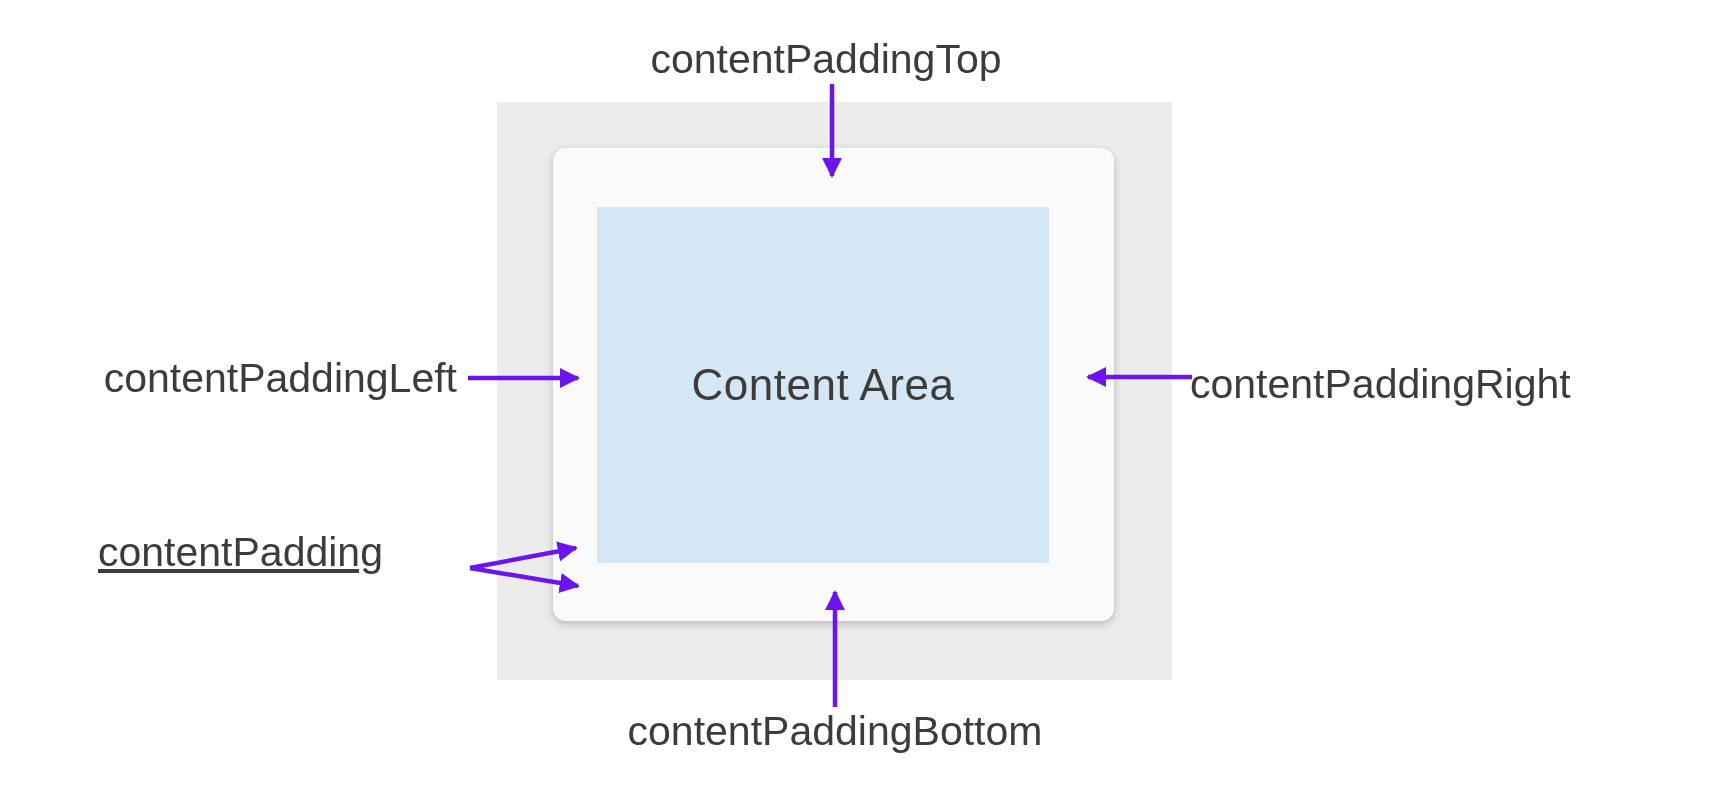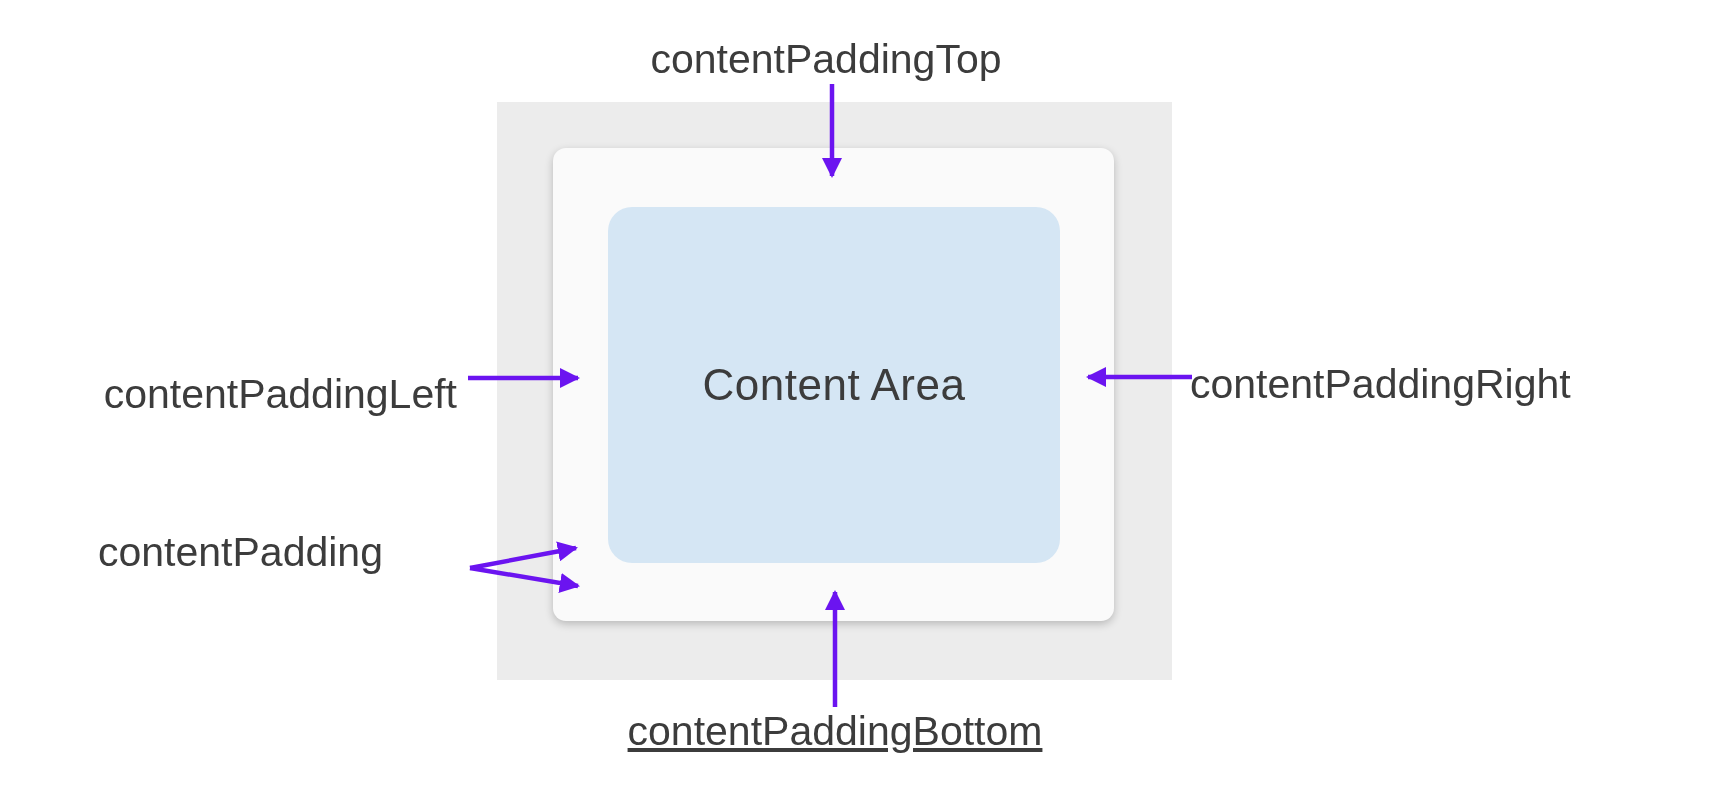--- a/index.html
+++ b/index.html
@@ -33,27 +33,26 @@
   .card{
     position:absolute;
     left:553px; top:148px;
     width:561px; height:473px;
     background:var(--card);
     border-radius:13px;
     box-shadow:0 3px 9px rgba(0,0,0,0.22);
   }
   .content-area{
     position:absolute;
-    left:55px; top:59px;
+    left:44px; top:59px;
     width:452px; height:356px;
     background:var(--content-area);
     display:flex;
     align-items:center;
     justify-content:center;
-    border-radius:24px;
   }
   .content-area-label{
     font-size:44px;
     color:var(--label-text);
     letter-spacing:0.5px;
   }
   .arrows{
     position:absolute;
     left:0; top:0;
     width:1720px; height:785px;
@@ -72,35 +71,33 @@
     white-space:nowrap;
     line-height:1.25;
   }
   .lbl-top{
     left:826px; top:34px;
     transform:translateX(-50%);
   }
   .lbl-left{
     right:1263px; top:353px;
     text-align:right;
-    margin-top:16px;
   }
   .lbl-right{
     left:1190px; top:359px;
   }
   .lbl-all{
-    left:98px; top:527px;
+    left:98px; top:527px;text-decoration:underline;
   }
   .lbl-all .note{
     color:var(--note-text);
   }
   .lbl-bottom{
     left:835px; top:706px;
     transform:translateX(-50%);
-    text-decoration:underline;
   }
 </style>
 </head>
 <body>
 
 <div class="canvas">
 
   <div class="outer-box"></div>
 
   <div class="card">

